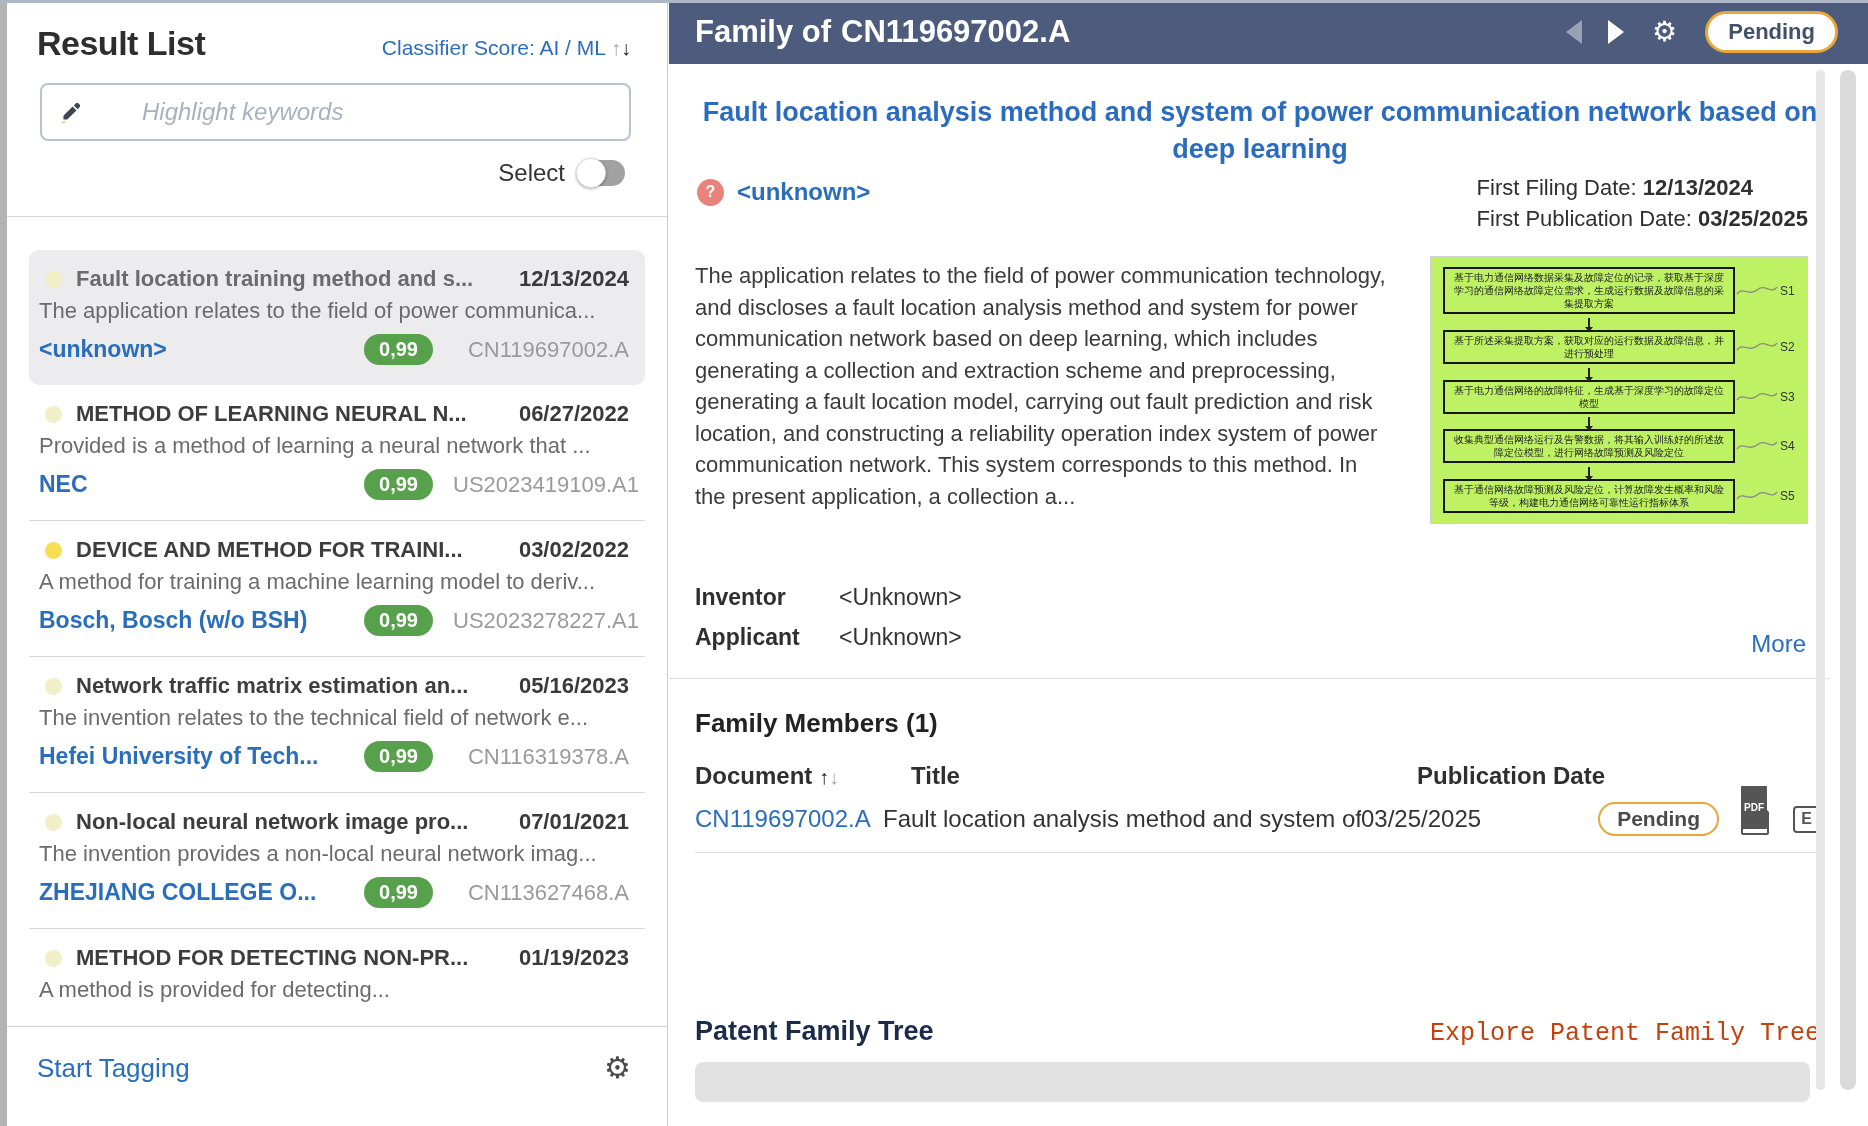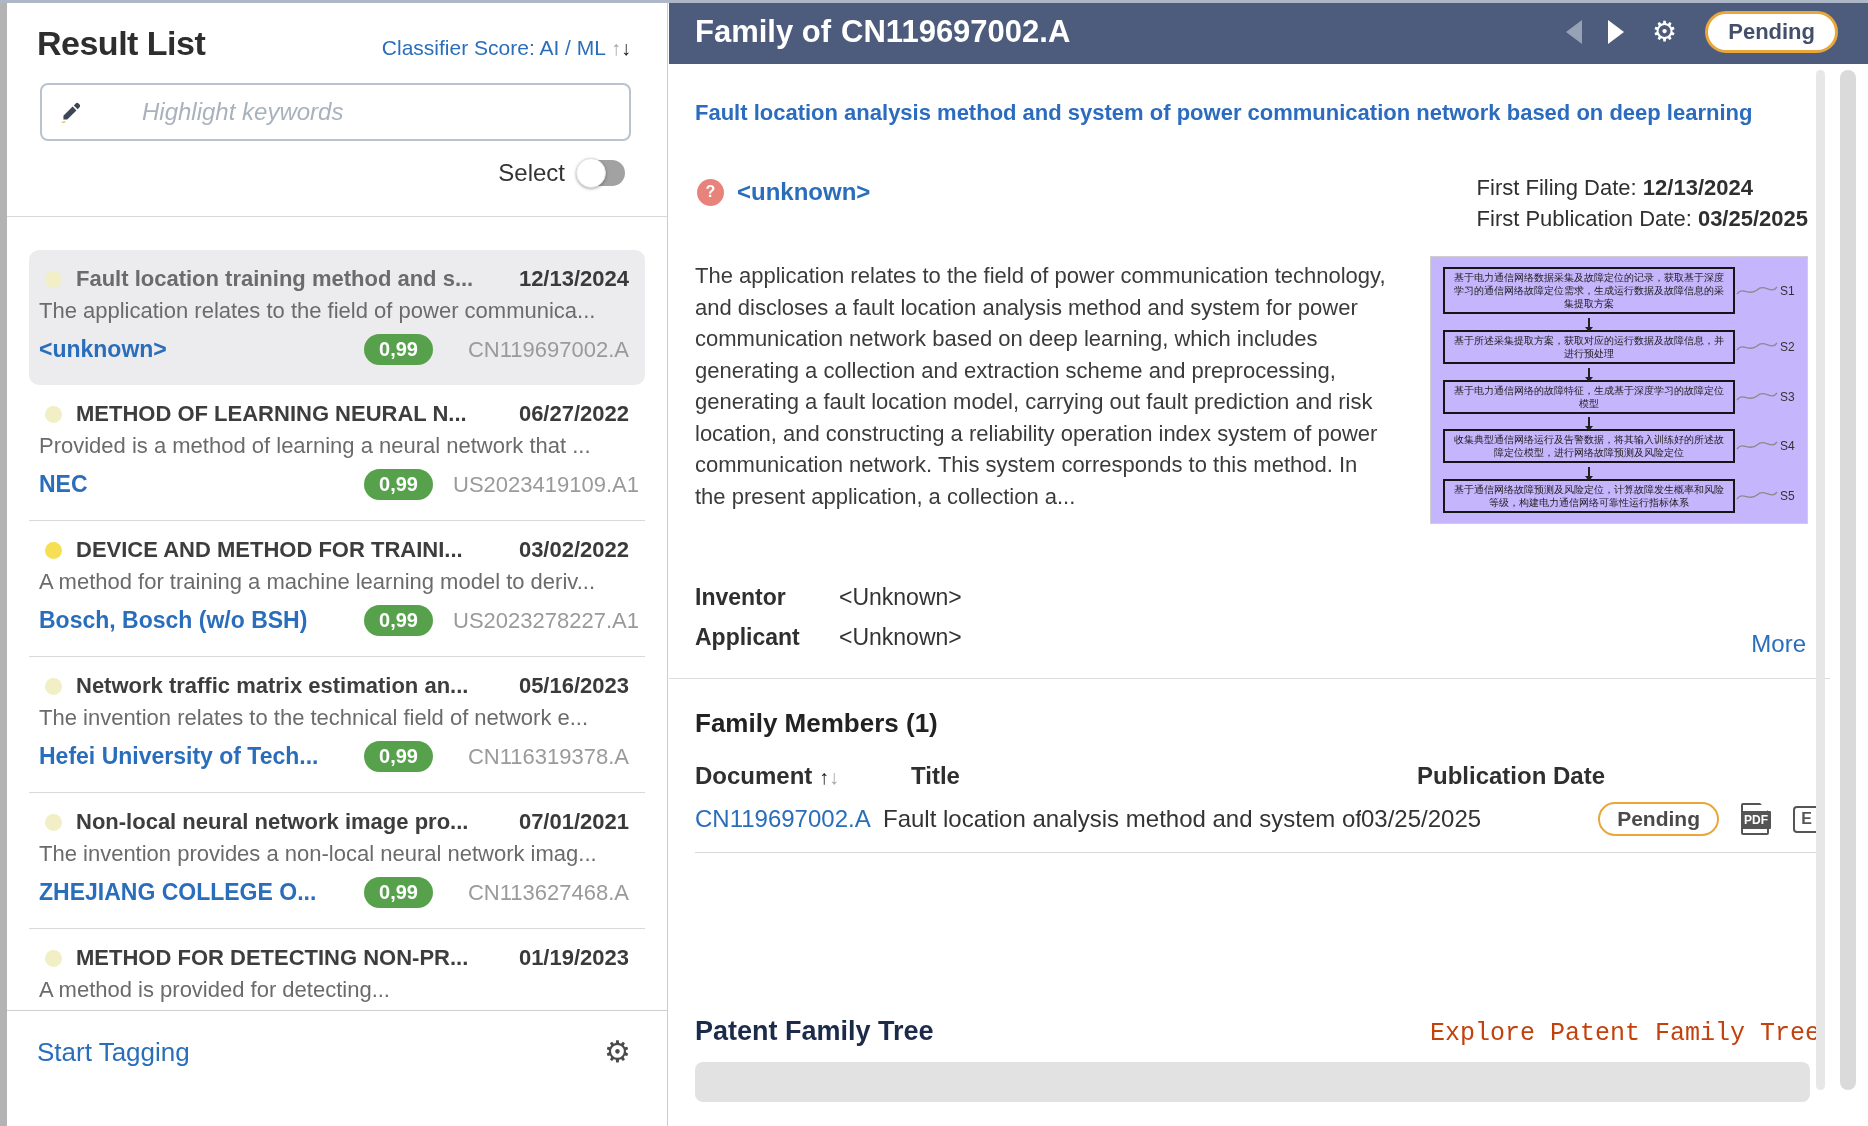--- a/index.html
+++ b/index.html
@@ -39,41 +39,41 @@
   .ititle { flex:1; font-size:22px; font-weight:700; color:#3d3d3d; white-space:nowrap; overflow:hidden; }
   .item.sel .ititle { color:#6b6b6b; }
   .idate { margin-left:14px; font-size:22px; font-weight:600; color:#3a3a3a; white-space:nowrap; }
   .r2 { margin-top:6px; font-size:22px; color:#6b6b6b; white-space:nowrap; overflow:hidden; }
   .r3 { margin-top:10px; display:flex; align-items:center; }
   .ilink { flex:1; font-size:23px; font-weight:700; color:#2a6ebb; white-space:nowrap; overflow:hidden; cursor:pointer; }
   .iscore { flex:0 0 auto; background:#57a14c; color:#fff; font-size:20px; font-weight:700;
     padding:4px 15px; border-radius:16px; margin-right:20px; }
   .idoc { flex:0 0 auto; width:176px; text-align:right; font-size:22px; color:#9a9a9a; }
 
-  .lp-footer { position:absolute; left:0; right:0; bottom:0; height:116px; background:#fff;
+  .lp-footer { position:absolute; left:0; right:0; bottom:0; height:100px; background:#fff;
     border-top:1px solid #cfcfcf; display:flex; align-items:flex-start; padding:26px 36px 0 30px;gap:31px; }
   .lp-tag { font-size:26px; color:#2a6ebb; cursor:pointer; }
   .lp-gear { margin-left:auto; font-size:30px; color:#4a4a4a; cursor:pointer; line-height:1; }
 
   
   .right-panel { position:absolute; left:669px; top:0; width:1199px; height:1126px; background:#fff; }
   .rp-header { height:64px; background:#4d5c7c; display:flex; align-items:center; padding:0 30px 0 26px; }
   .rp-title { flex:1; color:#fff; font-size:31px; display:flex; align-items:baseline; white-space:nowrap; }
   .rp-title .pfx { font-weight:600; margin-right:10px; }
   .rp-title .docno { font-weight:800; }
   .nav-tri { width:0; height:0; cursor:pointer; }
   .tri-left { border-top:12px solid transparent; border-bottom:12px solid transparent; border-right:16px solid #98a2b6; margin-right:26px; }
   .tri-right { border-top:12px solid transparent; border-bottom:12px solid transparent; border-left:16px solid #fff; margin-right:28px; }
   .hdr-gear { color:#fff; font-size:28px; margin-right:28px; cursor:pointer; line-height:1; }
   .hdr-pill { background:#fff; border:3px solid #e9a73b; border-radius:999px; padding:5px 20px;
     font-size:22px; font-weight:700; color:#44506a; }
 
   .rp-body { position:relative; height:1062px; }
-  .p-title { position:absolute; left:26px; top:30px; width:1130px; font-size:22px; font-weight:700;
-    color:#2b6cbf; line-height:37px; }
+  .p-title { position:absolute; left:26px; top:30px; width:1130px; font-size:27px; font-weight:700;
+    color:#2b6cbf; line-height:37px;text-align:center; }
   .p-assignee { position:absolute; left:28px; top:114px; display:flex; align-items:center; gap:13px; }
   .q-ic { width:27px; height:27px; border-radius:50%; background:#e8837c; color:#fff; font-size:16px;
     font-weight:700; display:flex; align-items:center; justify-content:center; }
   .p-assignee .nm { font-size:24px; font-weight:700; color:#2a6ebb; cursor:pointer; }
   .p-dates { position:absolute; right:60px; top:108px; font-size:22px; color:#2f2f2f; line-height:31px; }
   .p-dates b { font-weight:700; }
   .p-abstract { position:absolute; left:26px; top:196px; width:698px; font-size:22px; line-height:31.5px; color:#3b3b3b; }
   .p-fields { position:absolute; left:26px; top:520px; font-size:23px; color:#333; }
   .p-fields .row { margin-bottom:13px; display:flex; }
   .p-fields .lbl { width:144px; font-weight:700; color:#2f2f2f; }
@@ -85,33 +85,33 @@
   .p-trow { position:absolute; left:26px; right:48px; top:738px; display:flex; align-items:center; font-size:24px; }
   .col-doc { width:188px; } .col-title { width:478px; white-space:nowrap; overflow:hidden; } .col-date { width:230px; }
   .p-trow .col-doc { color:#2a6ebb; cursor:pointer; }
   .p-trow .col-title, .p-trow .col-date { color:#333; }
   .pill2 { margin-left:auto; border:2.5px solid #e9a73b; border-radius:18px; padding:3px 17px;
     font-size:21px; font-weight:600; color:#4a4a4a; background:#fff; }
   .pdf-ic { margin-left:22px; width:28px; height:32px; border:2px solid #555; border-radius:2px;
     position:relative; cursor:pointer; background:#fff; }
   .pdf-ic::before { content:""; position:absolute; right:-2px; top:-2px; border-style:solid;
     border-width:0 9px 9px 0; border-color:transparent #fff transparent transparent; }
-  .pdf-ic span { position:absolute; left:-2px; bottom:4px; background:#555; color:#fff; font-size:12px;
-    font-weight:700; padding:2px 3px; border-radius:1px; }
+  .pdf-ic span { position:absolute; left:-2px; bottom:4px; background:#555; color:#fff; font-size:10px;
+    font-weight:700; padding:16px 3px; border-radius:1px; }
   .e-ic { margin-left:24px; width:27px; height:27px; border:2px solid #555; border-radius:4px;
     display:flex; align-items:center; justify-content:center; font-size:16px; font-weight:700; color:#555; cursor:pointer; }
   .p-div2 { position:absolute; left:26px; right:48px; top:788px; border-top:1px solid #d9d9d9; }
   .p-pft { position:absolute; left:26px; right:48px; top:952px; display:flex; align-items:baseline; }
   .pft-title { font-size:27px; font-weight:700; color:#1c2b4a; }
   .pft-link { margin-left:auto; font-size:25px; color:#c2410c; cursor:pointer;font-family:Liberation Mono, monospace; }
   .p-tree-bar { position:absolute; left:26px; right:58px; top:998px; height:40px; background:#e2e2e2; border-radius:8px; }
 
   
   .p-figure { position:absolute; right:60px; top:192px; width:378px; height:268px; border:1px solid #cfcfcf;
-    background:#c4b5fd; padding:10px 6px 10px 12px; display:flex; flex-direction:column; justify-content:space-between; }
+    background:#bef264; padding:10px 6px 10px 12px; display:flex; flex-direction:column; justify-content:space-between; }
   .fc-step { display:flex; align-items:center; }
   .fc-box { flex:1; border:2px solid #151515; padding:2px 6px; font-size:10px; line-height:13px;
     text-align:center; color:#222; }
   .fc-conn { width:66px; display:flex; align-items:center; flex:0 0 auto; }
   .fc-conn svg { display:block; }
   .fc-lbl { font-size:12px; color:#333; margin-left:1px; }
   .fc-arrow { width:2px; height:9px; background:#222; margin:1px auto 0; position:relative; }
   .fc-arrow::after { content:""; position:absolute; left:-3px; top:9px; border-left:4px solid transparent;
     border-right:4px solid transparent; border-top:5px solid #222; }
   .fc-arrow-wrap { width:100%; padding-right:66px; }

